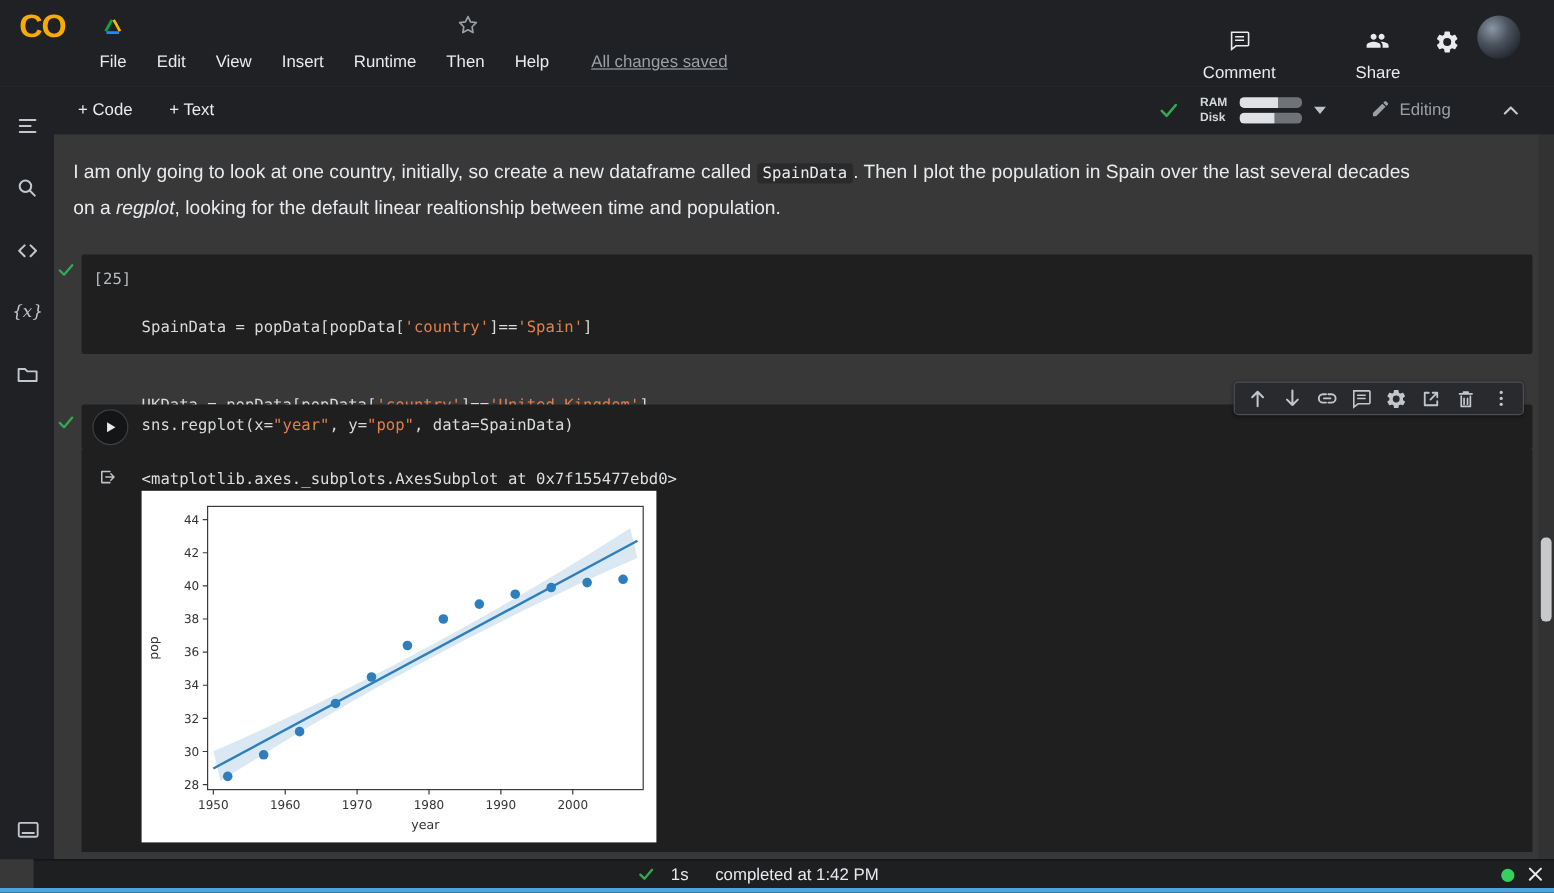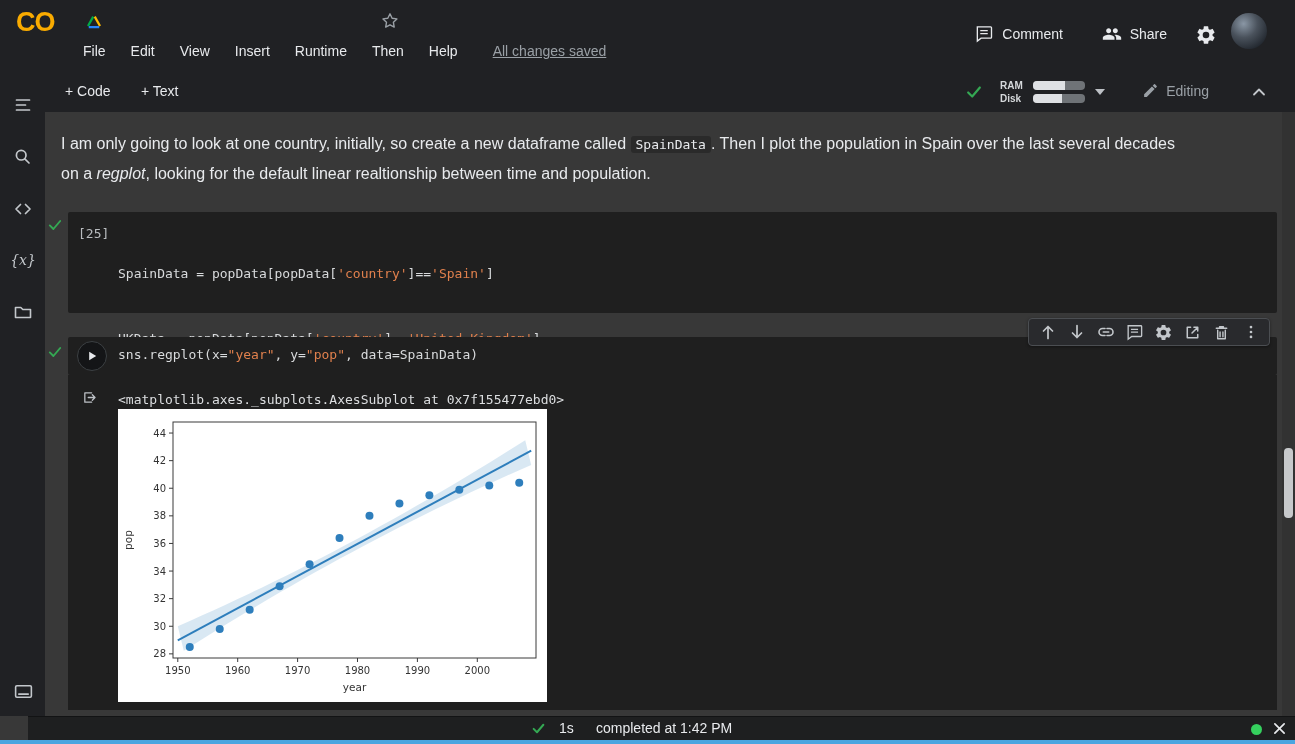--- a/index.html
+++ b/index.html
@@ -13,21 +13,21 @@
 
   
   .header { position:absolute; top:0; left:0; right:0; height:72px; background:#202124; z-index:5; }
   .logo { position:absolute; left:16px; top:7px; font-size:27px; font-weight:700; color:#f9ab00; letter-spacing:-1px; }
   .drive-ic { position:absolute; left:85px; top:14px; }
   .filename { position:absolute; left:106px; top:12px; font-size:18px; color:#e8eaed; }
   .star-ic { position:absolute; left:380px; top:11px; }
   .menu-row { position:absolute; left:83px; top:43px; display:flex; gap:25px; font-size:14px; color:#e8eaed; }
   .menu-row span { cursor:default; }
   .save-status { color:#9aa0a6; text-decoration:underline; margin-left:10px; }
-  .hbtn { position:absolute; top:24px; display:flex; align-items:center; gap:8px; font-size:14px; color:#e8eaed; }
+  .hbtn { position:absolute; top:24px; display:flex; align-items:center; gap:8px; font-size:14px; color:#e8eaed;flex-direction:column; }
   .comment-btn { right:232px; }
   .share-btn { right:128px; }
   .gear-btn { position:absolute; right:78px; top:24px; }
   .avatar { position:absolute; right:28px; top:13px; width:36px; height:36px; border-radius:50%;
     background:radial-gradient(circle at 35% 30%, #8a97a5 0%, #4a525c 40%, #1c2128 85%); }
 
   
   .sidebar { position:absolute; left:0; top:72px; width:45px; height:644px; background:#202124; z-index:4; }
   .sb-ic { position:absolute; left:10px; width:26px; height:26px; display:flex; align-items:center; justify-content:center; }
   .vars-glyph { font-family:"DejaVu Serif", serif; font-style:italic; font-size:14px; color:#c3c7cb; }
@@ -48,21 +48,21 @@
   .collapse-btn { position:absolute; right:26px; top:10px; }
 
   
   .content { position:absolute; left:45px; top:112px; right:0; height:604px; background:#383838; }
   .md-cell { position:absolute; left:16px; top:17px; width:1122px; font-size:16px; line-height:29px; color:#e8eaed; }
   .md-cell .chip { font-family:"DejaVu Sans Mono", monospace; font-size:13px; background:#2a2a2a; color:#e8eaed;
     padding:1px 5px; border-radius:3px; }
   .md-cell .it { font-style:italic; }
 
   .code-cell { position:absolute; left:23px; width:1209px; background:#1f1f1f; border-radius:2px; }
-  .cell1 { top:100px; height:101px; }
+  .cell1 { top:100px; height:83px; }
   .cell2 { top:225px; height:38px; }
   .exec-count { position:absolute; left:10px; top:14px; font-family:"DejaVu Sans Mono", monospace; font-size:13px; color:#b9bcbf; }
   .code-lines { position:absolute; left:50px; top:8px; font-family:"DejaVu Sans Mono", monospace; font-size:13px; line-height:21.5px; white-space:pre; }
   .code-line2 { position:absolute; left:50px; top:10px; font-family:"DejaVu Sans Mono", monospace; font-size:13px; white-space:pre; }
   .tok-p { color:#d8dadc; } .tok-s { color:#e0804d; }
 
   .gutter-check { position:absolute; left:2px; }
   .gutter-time { position:absolute; left:4px; font-size:10px; color:#9aa0a6;margin-left:31px; }
 
   .cell-toolbar { position:absolute; left:983px; top:206px; height:28px; display:flex; align-items:center; padding:0 4px;

